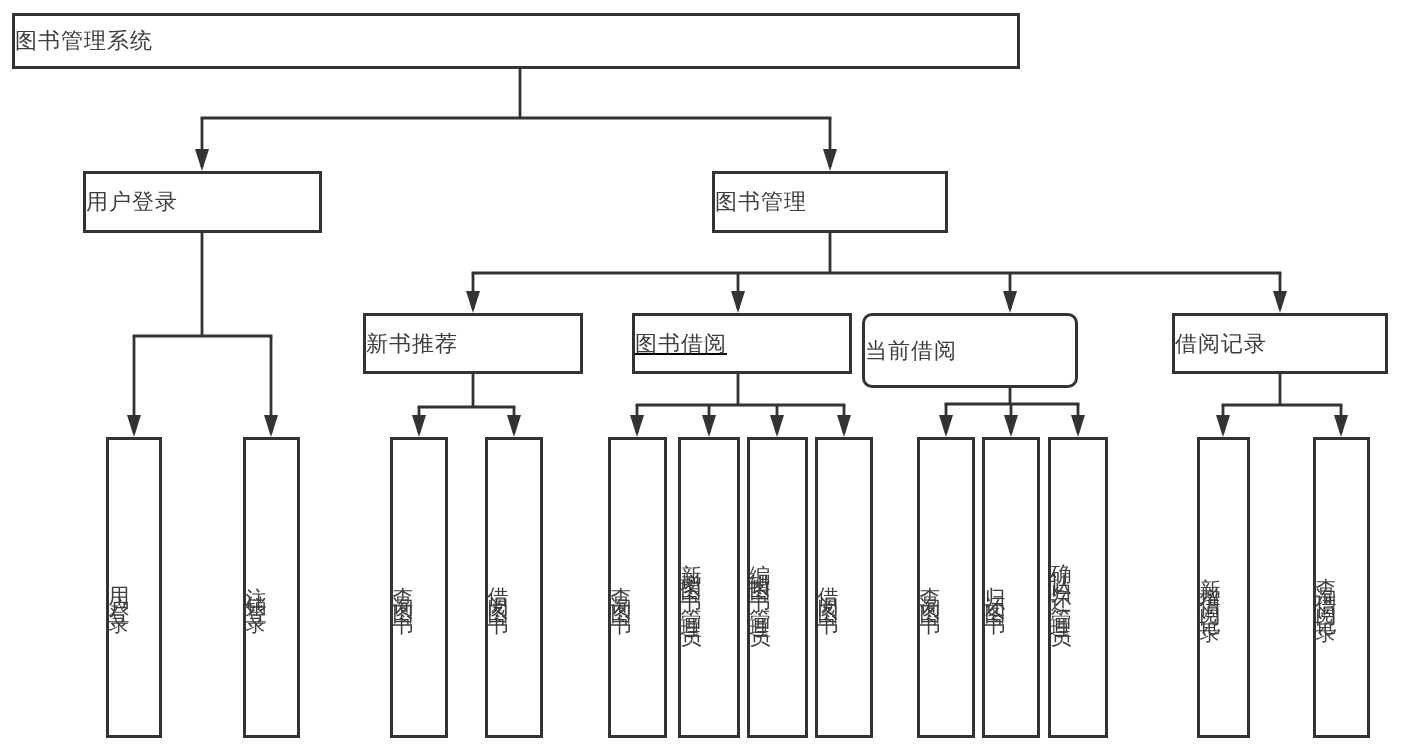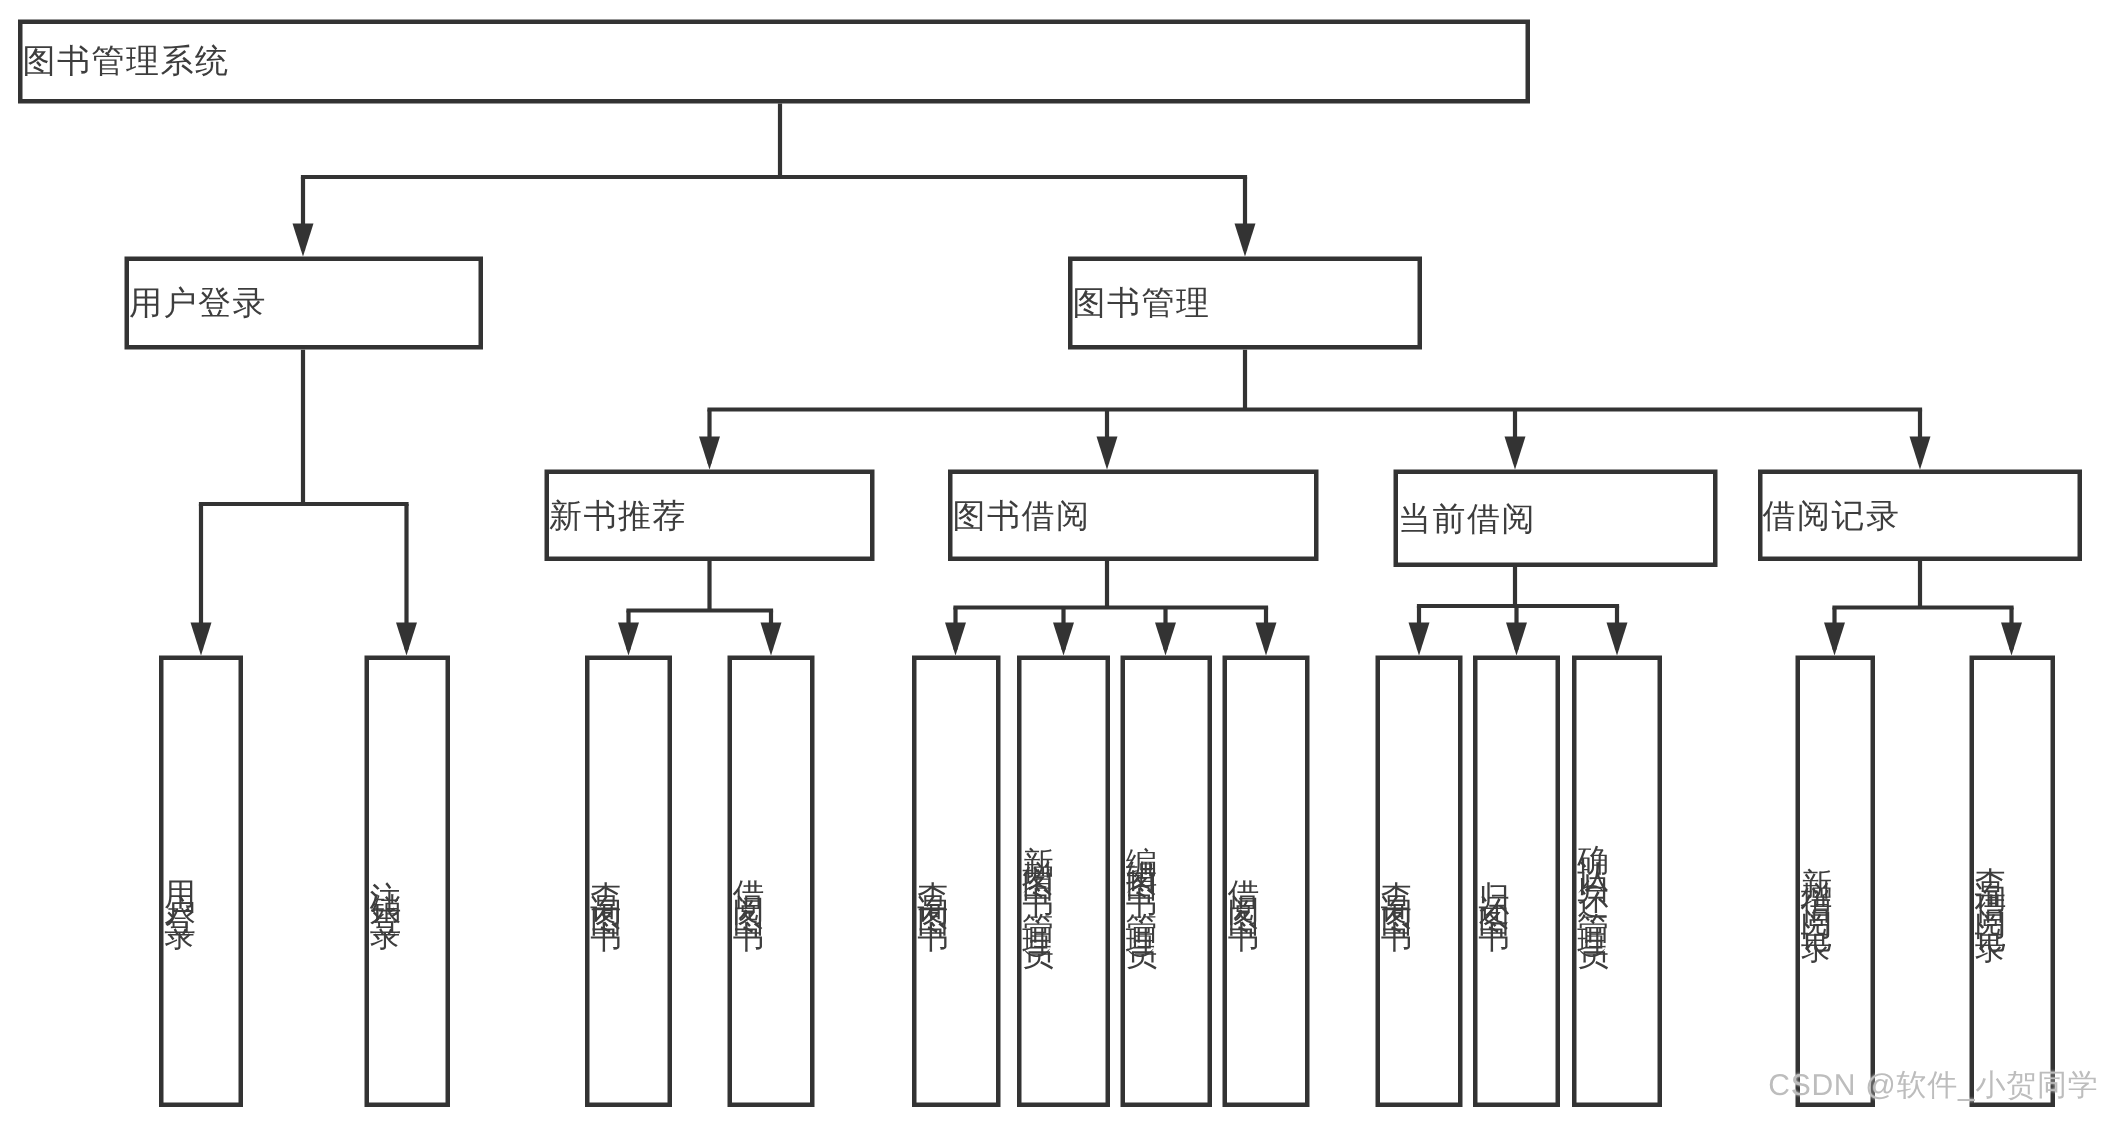--- a/index.html
+++ b/index.html
@@ -139,24 +139,24 @@
   <div class="node" style="left:83px;top:171px;width:239px;height:62px;">
     <span class="htext">用户登录</span>
   </div>
   <div class="node" style="left:712px;top:171px;width:236px;height:62px;">
     <span class="htext">图书管理</span>
   </div>
 
   <div class="node" style="left:363px;top:313px;width:220px;height:61px;">
     <span class="htext">新书推荐</span>
   </div>
-  <div class="node" style="left:632px;top:313px;width:247px;height:61px;">
+  <div class="node" style="left:632px;top:313px;width:220px;height:61px;text-decoration:underline;">
     <span class="htext">图书借阅</span>
   </div>
-  <div class="node" style="left:929px;top:313px;width:216px;height:65px;">
+  <div class="node" style="left:862px;top:313px;width:216px;height:75px;border-radius:10px;">
     <span class="htext">当前借阅</span>
   </div>
   <div class="node" style="left:1172px;top:313px;width:216px;height:61px;">
     <span class="htext">借阅记录</span>
   </div>
 
   <div class="node" style="left:106px;top:437px;width:56px;height:301px;">
     <span class="vtext">用户登录</span>
   </div>
   <div class="node" style="left:243px;top:437px;width:57px;height:301px;">
@@ -193,15 +193,14 @@
     <span class="vtext">确认归还（管理员）</span>
   </div>
 
   <div class="node" style="left:1197px;top:437px;width:53px;height:301px;">
     <span class="vtext">新增借阅记录</span>
   </div>
   <div class="node" style="left:1313px;top:437px;width:57px;height:301px;">
     <span class="vtext">查询借阅记录</span>
   </div>
 
-  <div class="watermark">CSDN @软件_小贺同学</div>
 
 </div>
 
 </body></html>

